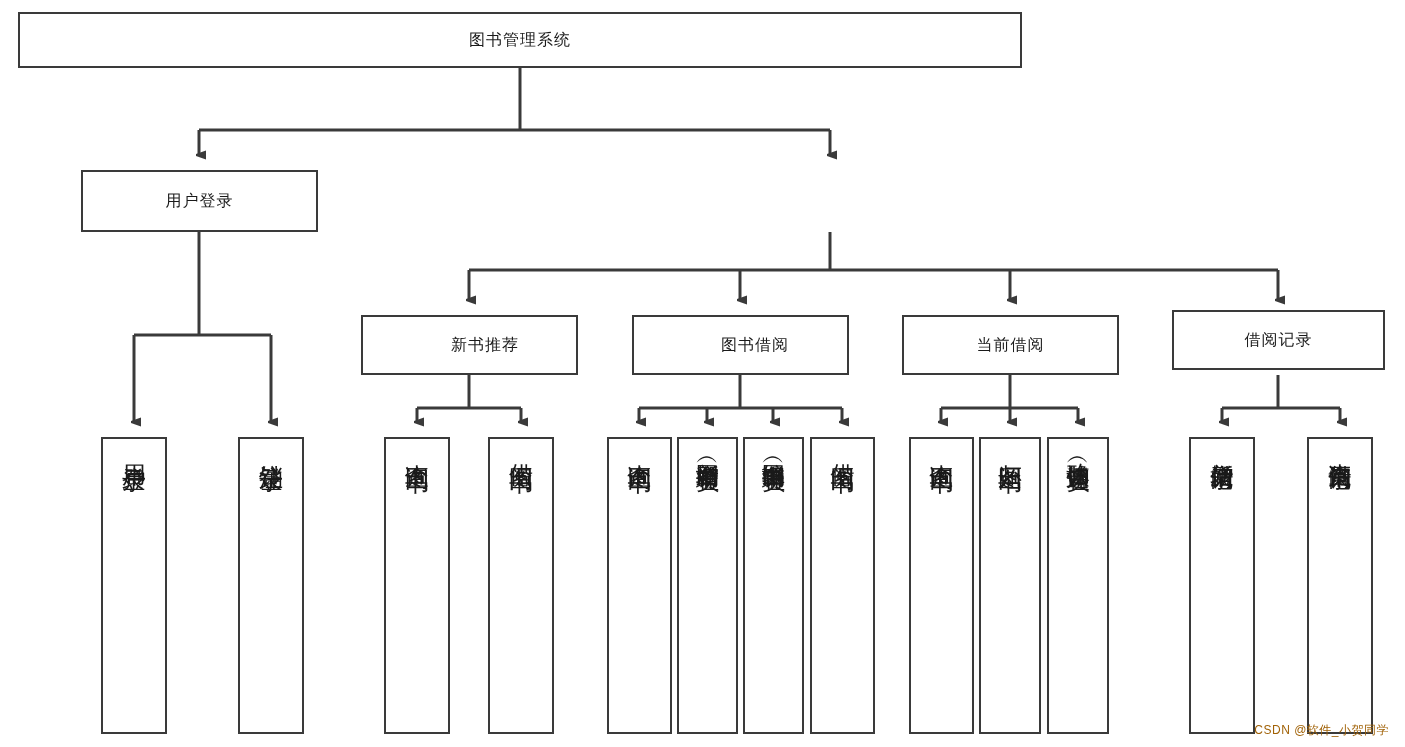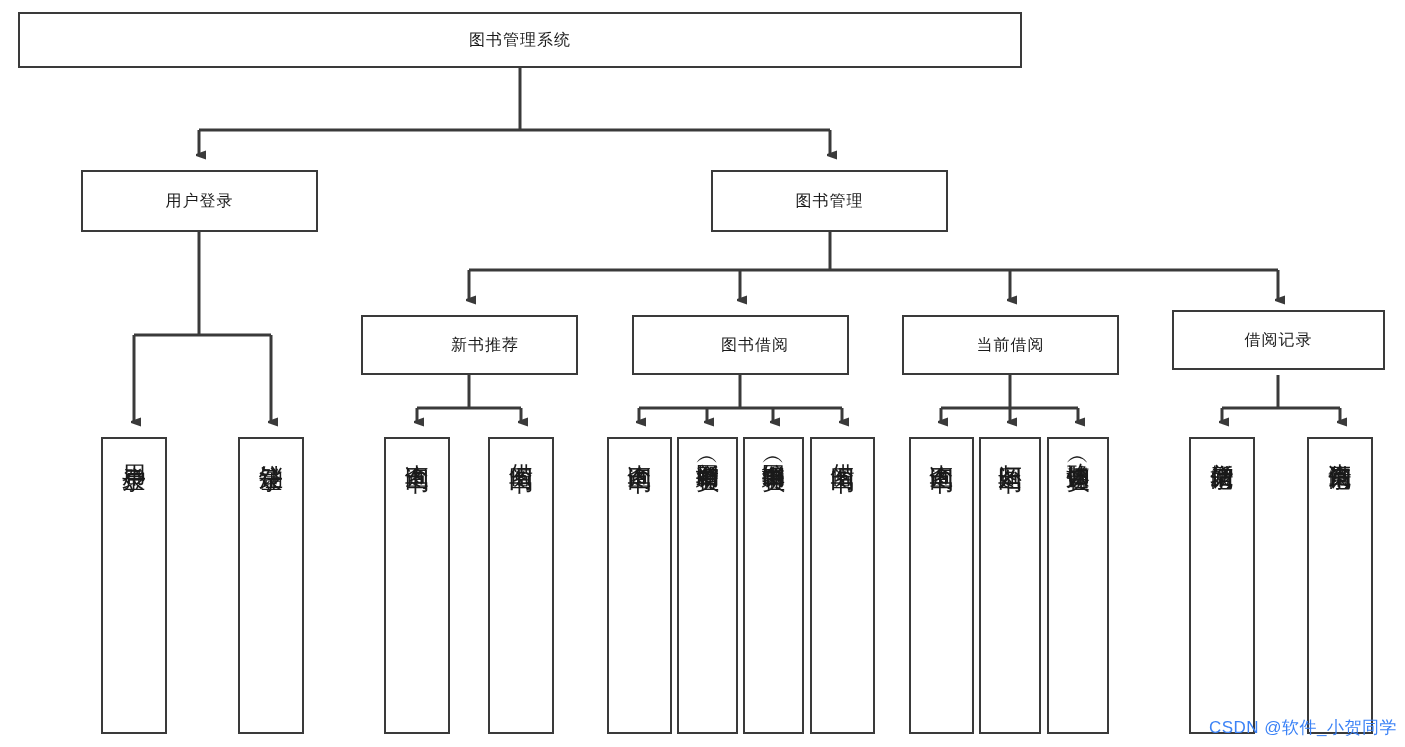--- a/index.html
+++ b/index.html
@@ -58,24 +58,24 @@
     letter-spacing: 2px;
     line-height: 1;
     white-space: nowrap;
   }
   .node.vert.tall .label {
     font-size: 23px;
     letter-spacing: 1px;
   }
   #watermark {
     position: absolute;
-    right: 8px;
+    right: 16px;
     bottom: 8px;
-    font-size: 17px;
-    color: #3b82f6;
+    font-size: 12px;
+    color: #a16207;
     letter-spacing: 0.5px;
     white-space: nowrap;
   }
 </style>
 </head>
 <body>
 
 <div id="canvas">
 
   <svg id="edges" viewBox="0 0 1405 747" xmlns="http://www.w3.org/2000/svg">
@@ -128,23 +128,20 @@
     </g>
   </svg>
 
   <div class="node horiz" style="left:18px; top:12px; width:1004px; height:56px;">
     <span class="label">图书管理系统</span>
   </div>
 
   <div class="node horiz" style="left:81px; top:170px; width:237px; height:62px;">
     <span class="label">用户登录</span>
   </div>
-  <div class="node horiz" style="left:711px; top:170px; width:237px; height:62px;">
-    <span class="label">图书管理</span>
-  </div>
 
   <div class="node horiz" style="left:361px; top:315px; width:217px; height:60px;padding-left:31px;">
     <span class="label">新书推荐</span>
   </div>
   <div class="node horiz" style="left:632px; top:315px; width:217px; height:60px;padding-left:29px;">
     <span class="label">图书借阅</span>
   </div>
   <div class="node horiz" style="left:902px; top:315px; width:217px; height:60px;">
     <span class="label">当前借阅</span>
   </div>

